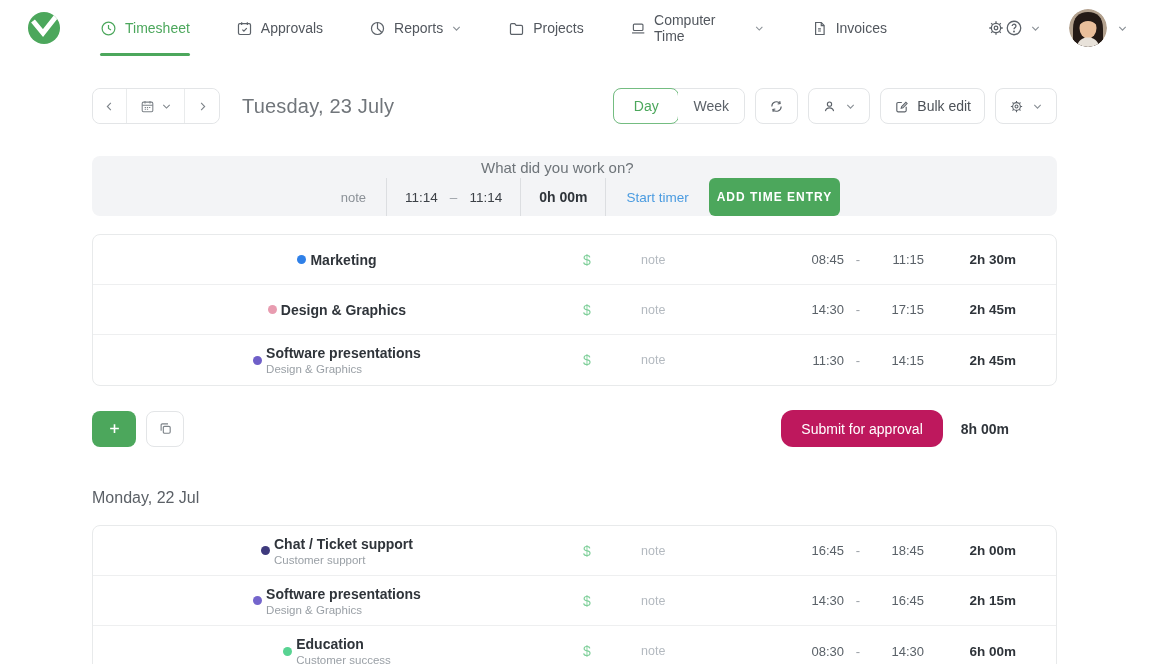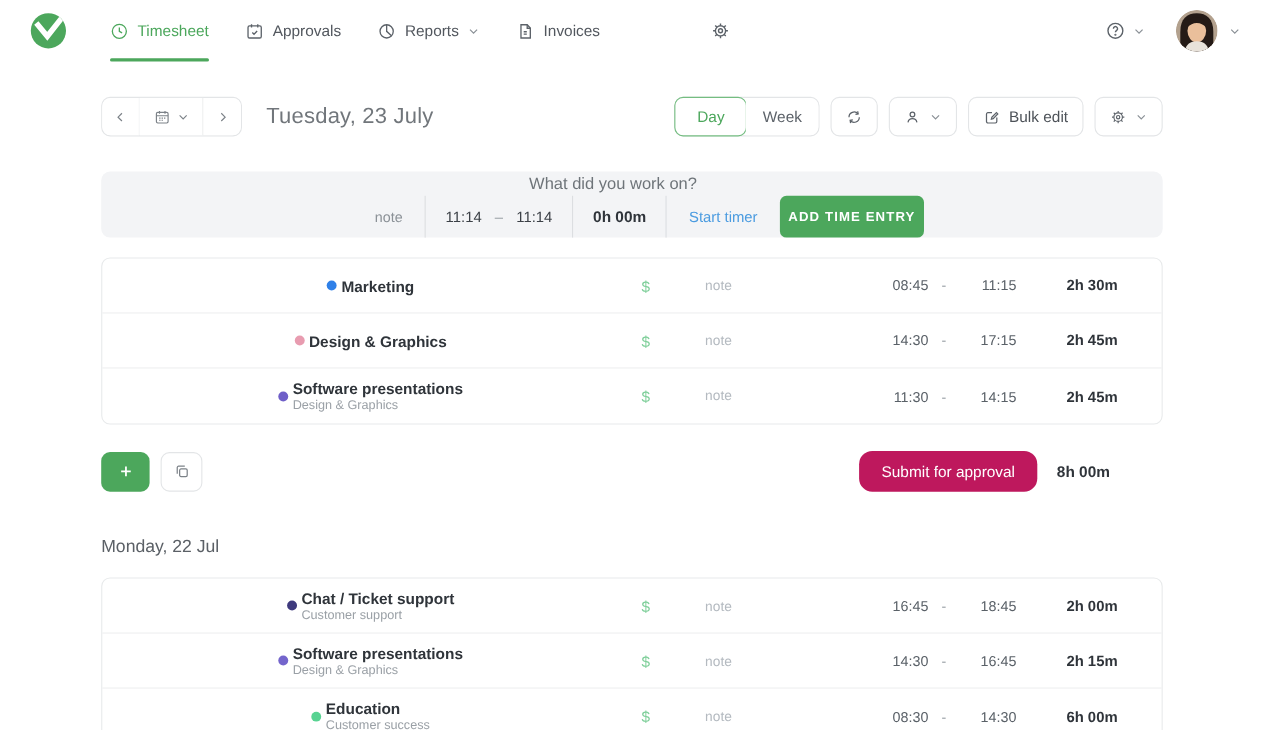--- a/index.html
+++ b/index.html
@@ -2,21 +2,21 @@
 <html><head>
 <meta charset="utf-8">
 <style>
   * { margin:0; padding:0; box-sizing:border-box; }
   html,body { width:1152px; height:664px; overflow:hidden; background:#fff;
     font-family:"Liberation Sans","DejaVu Sans",sans-serif; color:#32373d; }
 
   
   .topnav { display:flex; align-items:center; height:56px; padding:0 24px; background:#fff; }
   .logo { width:40px; height:40px; flex:0 0 40px; margin-right:36px; }
-  .nav-items { display:flex; align-items:center; gap:33px; height:100%; }
+  .nav-items { display:flex; align-items:center; gap:46px; height:100%; }
   .nav-item { display:flex; align-items:center; gap:8px; height:100%; position:relative;
     font-size:14px; font-weight:500; color:#52575e; cursor:pointer; text-decoration:none; }
   .nav-item svg { width:17px; height:17px; stroke:#5c6269; }
   .nav-item.active { color:#4ca75c; }
   .nav-item.active svg { stroke:#4ca75c; }
   .nav-item.active::after { content:""; position:absolute; left:0; right:0; bottom:0;
     height:3px; background:#4ca75c; border-radius:2px; }
   .nav-chev { width:11px !important; height:11px !important; stroke:#8a9096 !important; }
   .nav-gear { margin-left:100px; background:none; border:none; cursor:pointer; display:flex; align-items:center; }
   .nav-gear svg { width:18px; height:18px; stroke:#5c6269; }
@@ -127,20 +127,36 @@
           <circle cx="12" cy="12" r="8.5"></circle>
           <path d="M12 3.5V12l6.2 5.6"></path>
         </svg>
       <span>Reports</span>
       <svg class="nav-chev" viewBox="0 0 24 24" fill="none" stroke-width="2.4">
           <path d="M5 8.5l7 7 7-7"></path>
         </svg>
     </a>
     <a class="nav-item">
       <svg viewBox="0 0 24 24" fill="none" stroke-width="1.7">
+          <path d="M3.5 18.5V7a1.8 1.8 0 011.8-1.8h4.2l2 2.5h7.2A1.8 1.8 0 0120.5 9.5v9a1.8 1.8 0 01-1.8 1.8H5.3a1.8 1.8 0 01-1.8-1.8z"></path>
+        </svg>
+      <span>Projects</span>
+    </a>
+    <a class="nav-item">
+      <svg viewBox="0 0 24 24" fill="none" stroke-width="1.7">
+          <rect x="5" y="5.5" width="14" height="9.5" rx="1.5"></rect>
+          <path d="M3 18.5h18"></path>
+        </svg>
+      <span>Computer Time</span>
+      <svg class="nav-chev" viewBox="0 0 24 24" fill="none" stroke-width="2.4">
+          <path d="M5 8.5l7 7 7-7"></path>
+        </svg>
+    </a>
+    <a class="nav-item">
+      <svg viewBox="0 0 24 24" fill="none" stroke-width="1.7">
           <path d="M6.5 3.5h8l4 4.2V20.5h-12z"></path>
           <path d="M14.5 3.5V8h4"></path>
           <path d="M10 12.5h4M10 15.5h4"></path>
         </svg>
       <span>Invoices</span>
     </a>
   </nav>
   <button class="nav-gear">
     <svg viewBox="0 0 24 24" fill="none" stroke-width="1.7">
       <circle cx="12" cy="12" r="6.2"></circle>

